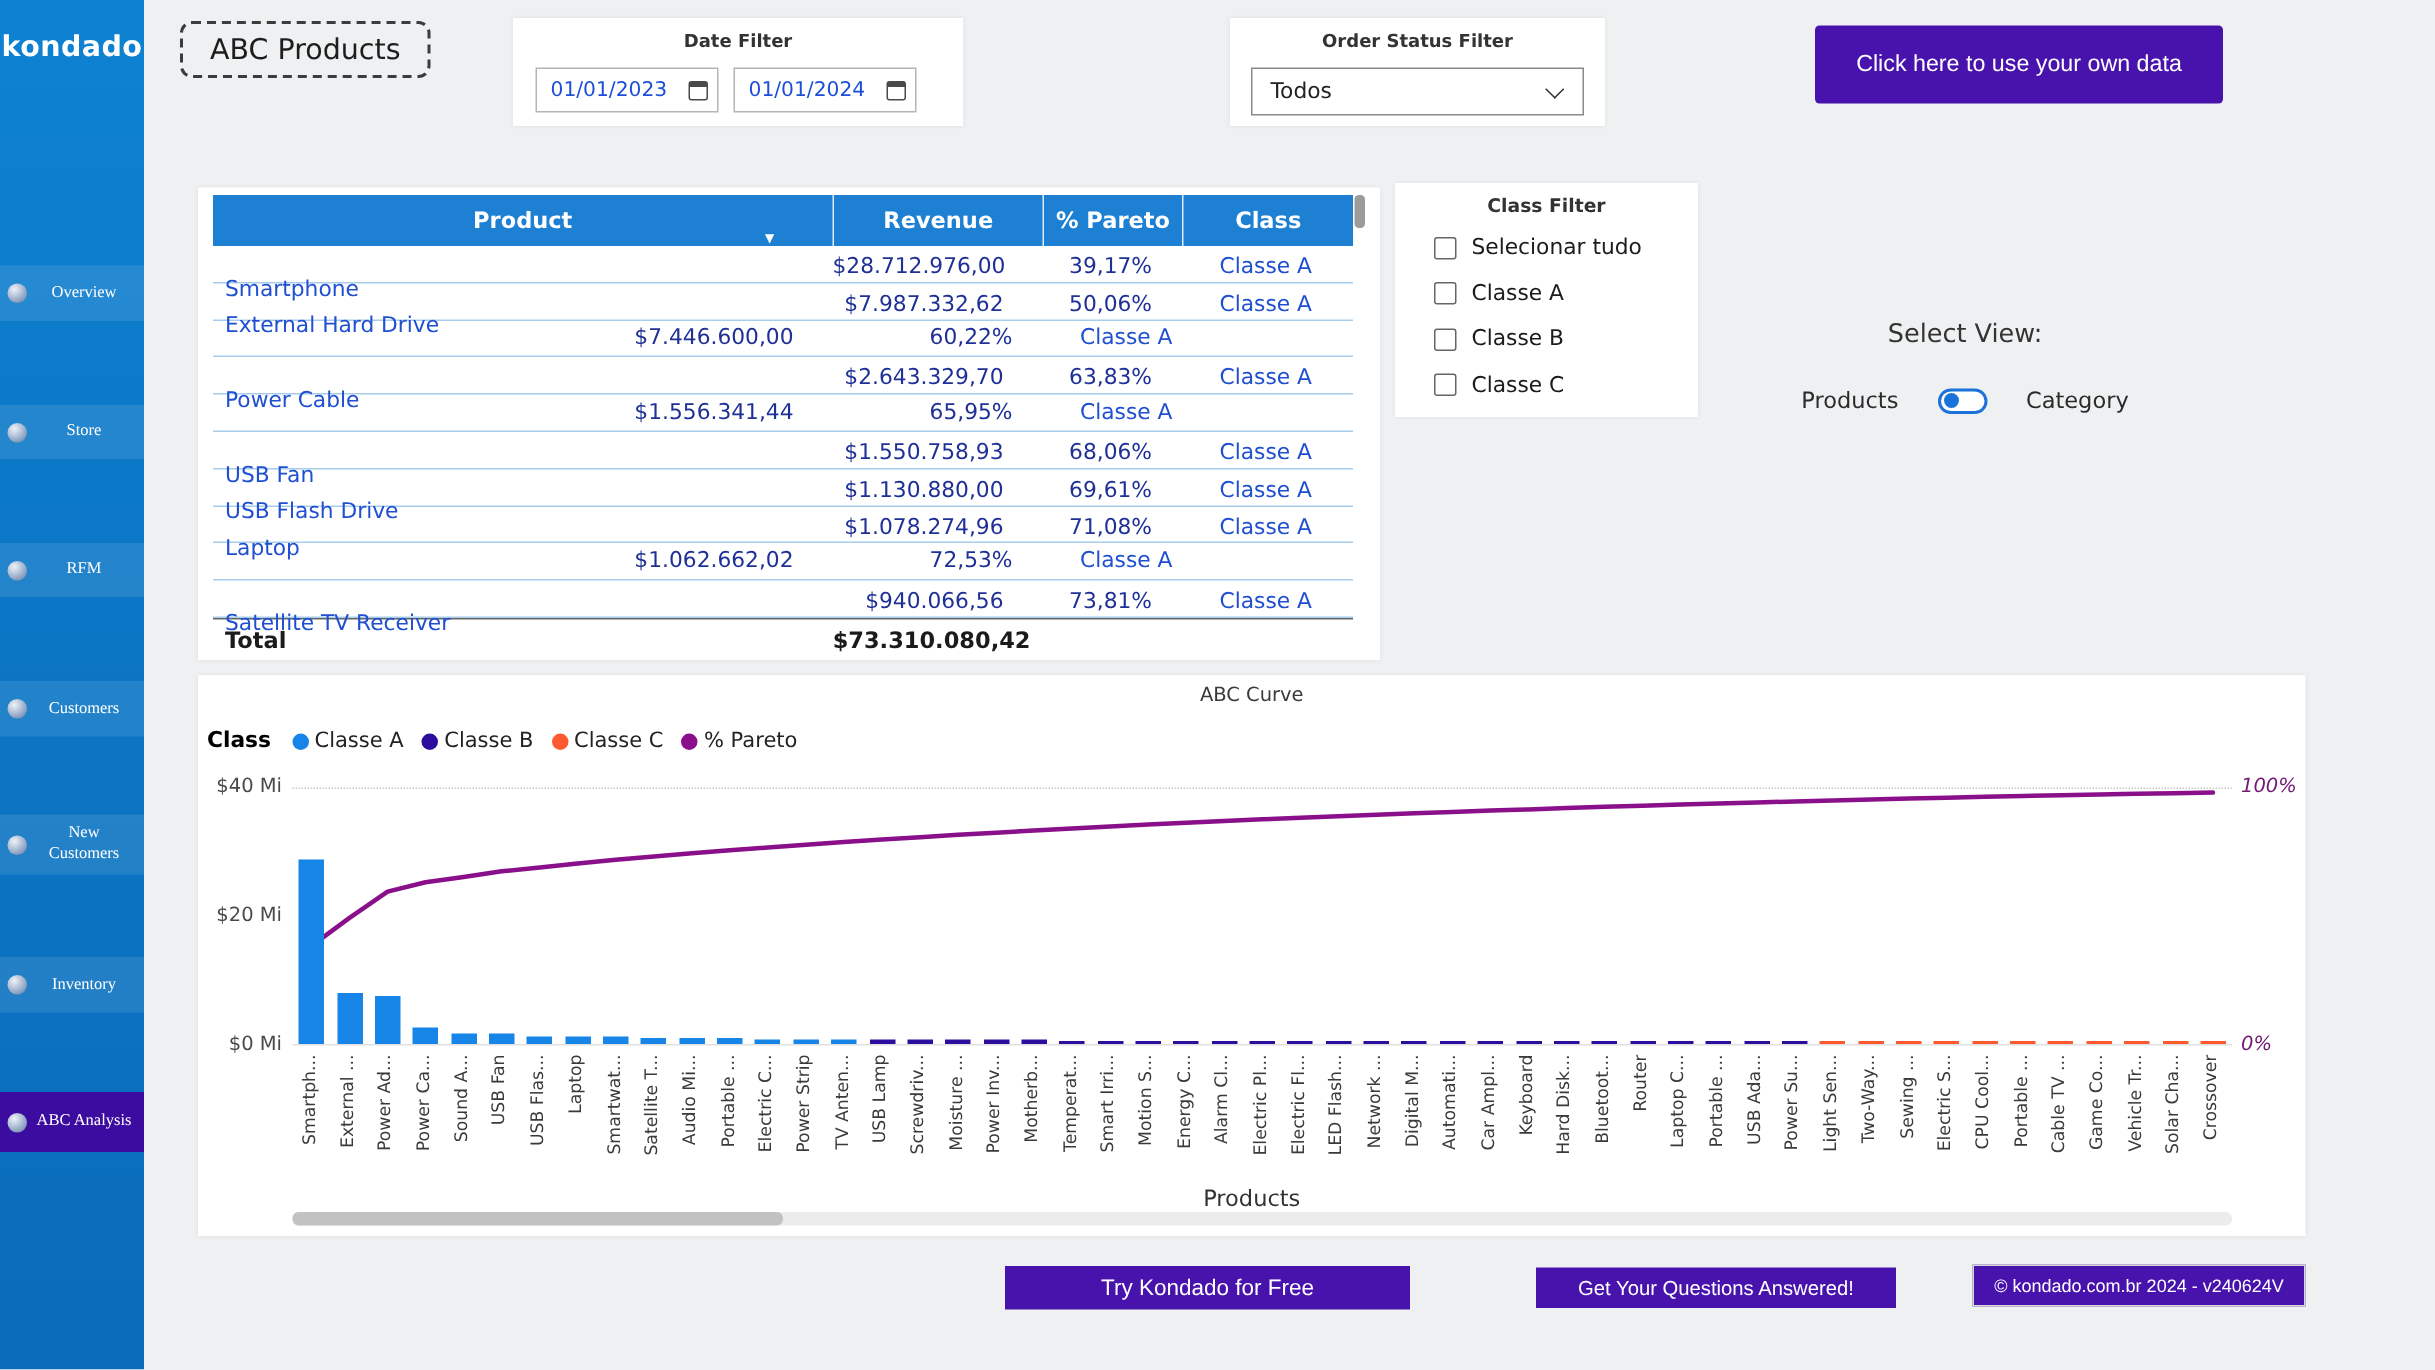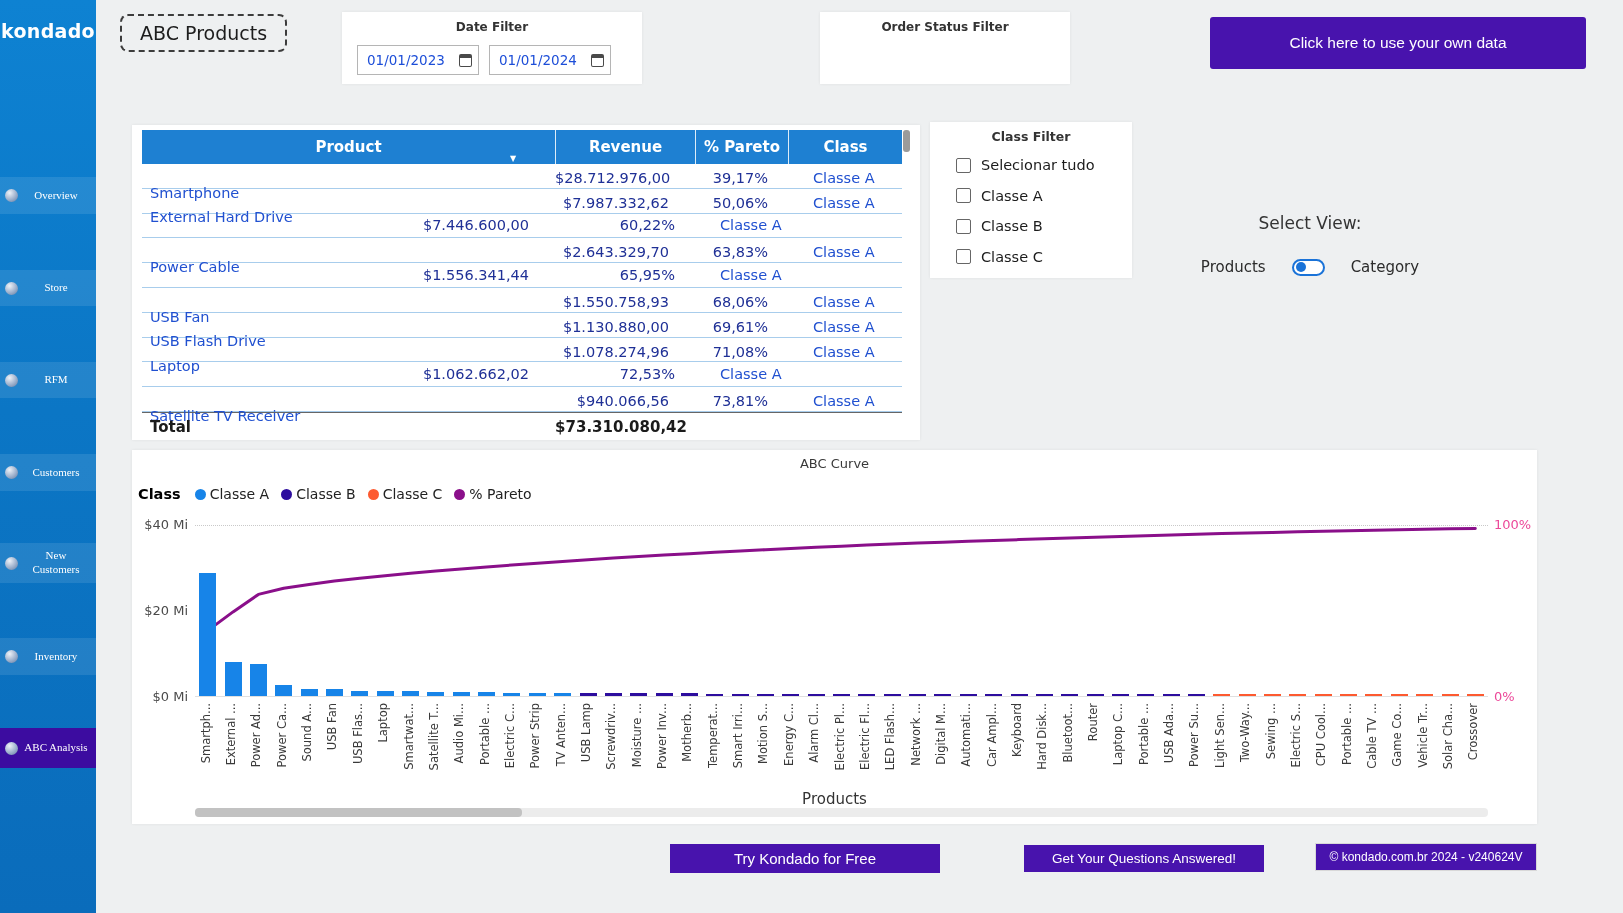--- a/index.html
+++ b/index.html
@@ -38,21 +38,21 @@
   .date-wrap input { width:100%; height:100%; border:none; outline:none; padding:0 24px 0 9px;
                      font-size:13.5px; color:#1d4ed8; font-family:inherit; background:transparent; }
   .cal-icon { position:absolute; right:6px; top:8px; width:13px; height:13px;
               border:1.3px solid #4a4a4a; border-top-width:4px; border-radius:2px; }
   #dd { position:absolute; left:14px; top:33px; width:222px; height:32px; border:1px solid #8a8a8a;
         background:#fff; font-size:14.5px; color:#222; line-height:30px; padding-left:12px; cursor:pointer; }
   .chevron { position:absolute; right:14px; top:9px; width:9px; height:9px;
              border-right:1.6px solid #2f2f2f; border-bottom:1.6px solid #2f2f2f; transform:rotate(45deg); }
   .purple-btn { position:absolute; color:#fff; text-align:center; cursor:pointer; border:none;
                 background:#4813ad; display:flex; align-items:center; justify-content:center; }
-  #cta-btn { left:1210px; top:17px; width:376px; height:52px; font-size:15.5px; border-radius:3px; }
+  #cta-btn { left:1210px; top:17px; width:272px; height:52px; font-size:15.5px; border-radius:3px; }
 
   
   #table-card { left:132px; top:125px; width:788px; height:315px; }
   #tbl { position:absolute; left:10px; top:5px; width:760px; }
   .t-row { display:grid; grid-template-columns:413px 140px 93px 114px; }
   #thead { height:34px; background:#1e80d2; color:#fff; font-weight:700; font-size:15px; position:relative; }
   #thead .th { display:flex; align-items:center; justify-content:center; cursor:pointer; }
   #thead .th + .th { border-left:1px solid rgba(255,255,255,.85); }
   #sort-arrow { position:absolute; left:368px; bottom:1px; font-size:8px; color:#fff; }
   #table-body .t-row { height:24.8px; border-bottom:1px solid #a8cdec; font-size:14.5px; align-items:center; }
@@ -91,21 +91,21 @@
   #legend { position:absolute; left:6px; top:36px; display:flex; align-items:center; gap:12px; }
   #legend-title { font-size:14.5px; font-weight:700; color:#000; margin-right:2px; }
   .lg-item { display:flex; align-items:center; gap:4px; }
   .lg-dot { width:11px; height:11px; border-radius:50%; display:inline-block; }
   .lg-lbl { font-size:14px; color:#222; }
   #plot { position:absolute; left:63px; top:75px; width:1293px; height:172px;
           border-top:1px dotted #c9c9c9; border-bottom:1px solid #e0e0e0; }
   .bar { position:absolute; bottom:0; width:17px; }
   #pareto-svg { position:absolute; left:0; top:0; overflow:visible; pointer-events:none; }
   .ytick { position:absolute; width:48px; text-align:right; font-size:13px; color:#4a4a4a; }
-  .ytick-r { position:absolute; width:44px; text-align:left; font-size:13px; color:#ec4899; }
+  .ytick-r { position:absolute; width:44px; text-align:left; font-size:13px; color:#701a75;font-style:italic; }
   .xlab { position:absolute; top:253px; writing-mode:vertical-rl; transform:rotate(180deg);
           max-height:94px; overflow:hidden; white-space:nowrap; font-size:11.5px; color:#3a3a3a; width:18px; }
   #x-axis-title { position:absolute; top:340px; width:100%; text-align:center; font-size:15px; color:#333; }
   #chart-scroll-track { position:absolute; left:63px; top:358px; width:1293px; height:9px;
                         background:#ececec; border-radius:4px; }
   #chart-scroll-thumb { position:absolute; left:0; top:0; width:327px; height:9px;
                         background:#c2c2c2; border-radius:4px; cursor:pointer; }
 
   
   #footer-btn-1 { left:670px; top:844px; width:270px; height:29px; font-size:15px; }
@@ -158,20 +158,24 @@
     <span class="cal-icon"></span>
   </div>
   <div class="date-wrap" style="left:147px;">
     <input value="01/01/2024" style="">
     <span class="cal-icon"></span>
   </div>
 </div>
 
 <div id="order-card" class="card">
   <div class="filter-title">Order Status Filter</div>
+  <div id="dd">
+    <span>Todos</span>
+    <span class="chevron"></span>
+  </div>
 </div>
 
 <button id="cta-btn" class="purple-btn" style="background: rgb(72, 19, 173);">Click here to use your own data</button>
 
 <div id="table-card" class="card">
   <div id="tbl">
     <div id="thead" class="t-row">
       <div class="th">Product</div>
       <div class="th">Revenue</div>
       <div class="th">% Pareto</div>

